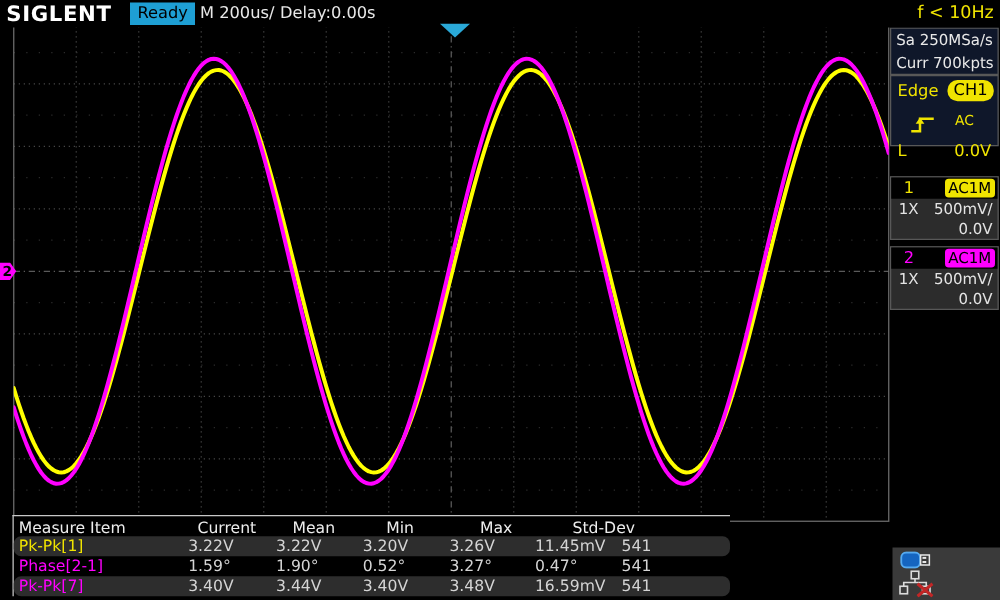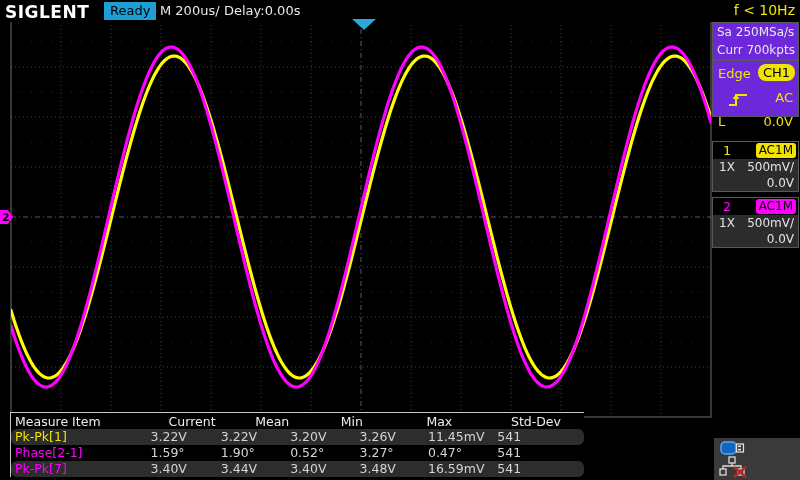--- a/index.html
+++ b/index.html
@@ -14,31 +14,31 @@
   #delay{position:absolute;left:224px;top:3px;color:#e8e8e8;font-size:13px;}
   #freq-counter{position:absolute;right:5px;top:2px;color:#f0e400;font-size:14px;}
   
   #scope-svg{position:absolute;left:0;top:0;z-index:1;}
   
   #trig-pos{position:absolute;left:352px;top:19px;width:0;height:0;z-index:7;
             border-left:12px solid transparent;border-right:12px solid transparent;
             border-top:11px solid #2aa9d8;}
   #ch2-marker{position:absolute;left:0;top:210px;z-index:5;}
   
-  .side-box{position:absolute;left:712px;width:87px;background:#6d28d9;border:1px solid #585858;
+  .side-box{position:absolute;left:712px;width:87px;background:#0f172a;border:1px solid #585858;
             box-sizing:border-box;color:#e8e8e8;font-size:12px;z-index:4;}
   #acq-box{top:22px;height:38px;}
   #acq-box div{padding-left:4px;line-height:18px;white-space:nowrap;}
   #trigger-box{top:60px;height:57px;color:#f0e400;}
   .trow{position:relative;height:25px;}
   #trigger-type{position:absolute;left:5px;top:5px;font-size:13px;}
   #trigger-source{position:absolute;right:3px;top:3px;background:#f0e400;color:#000;
                   border-radius:8px;padding:0 5px;height:17px;line-height:17px;font-size:13px;}
   #edge-icon{position:absolute;left:14px;top:5px;}
-  #trigger-coupling{position:absolute;right:5px;top:4px;font-size:13px;}
+  #trigger-coupling{position:absolute;right:19px;top:4px;font-size:11px;}
   #trigger-level-label{position:absolute;left:5px;top:3px;font-size:13px;}
   #trigger-level{position:absolute;right:5px;top:3px;font-size:13px;}
   .ch-box{position:absolute;left:712px;width:87px;height:51px;background:#2c2c2c;
           border:1px solid #585858;box-sizing:border-box;z-index:4;font-size:12px;}
   #ch1-box{top:141px;} #ch2-box{top:197px;}
   .ch-head{position:relative;height:17px;background:#000;}
   .ch-num{position:absolute;left:10px;top:1px;font-size:13px;}
   .ch-coupling{position:absolute;right:2px;top:1px;border-radius:3px;padding:0 3px;
                height:15px;line-height:15px;color:#000;font-size:12px;}
   .ch-row{position:relative;height:16px;color:#e4e4e4;}
@@ -48,21 +48,21 @@
   #ch1-box .ch-num{color:#f0e400;} #ch1-box .ch-coupling{background:#f0e400;}
   #ch2-box .ch-num{color:#ff00ff;} #ch2-box .ch-coupling{background:#ff00ff;}
   
   #conn-box{position:absolute;left:714px;top:438px;width:86px;height:42px;background:#3a3a3a;z-index:4;}
   #usb-icon{position:absolute;left:6px;top:3px;}
   #lan-icon{position:absolute;left:4px;top:18px;}
   
   #measure-table{position:absolute;left:10px;top:412px;width:573px;z-index:5;
                  border-top:1px solid #c8c8c8;border-left:1px solid #c8c8c8;
                  font-size:12.5px;background:#000;}
-  .mt-row{display:flex;height:16px;line-height:16px;justify-content:space-between;}
+  .mt-row{display:flex;height:16px;line-height:16px;}
   .mt-row.zebra{background:#2d2d2d;border-radius:6px;}
   .mt-cell{box-sizing:border-box;padding-left:2px;color:#d4d4d4;white-space:nowrap;overflow:hidden;}
   .mt-row.mt-header .mt-cell{color:#ededed;height:17px;line-height:17px;}
   .mt-cell:nth-child(1){width:101px;padding-left:4px;}
   .mt-cell:nth-child(2){width:76px;margin-left:44px;} .mt-cell:nth-child(3){width:75px;}
   .mt-cell:nth-child(4){width:75px;} .mt-cell:nth-child(5){width:74px;}
   .mt-cell:nth-child(6){width:75px;} .mt-cell:nth-child(7){width:96px;}
 </style>
 </head>
 <body>

